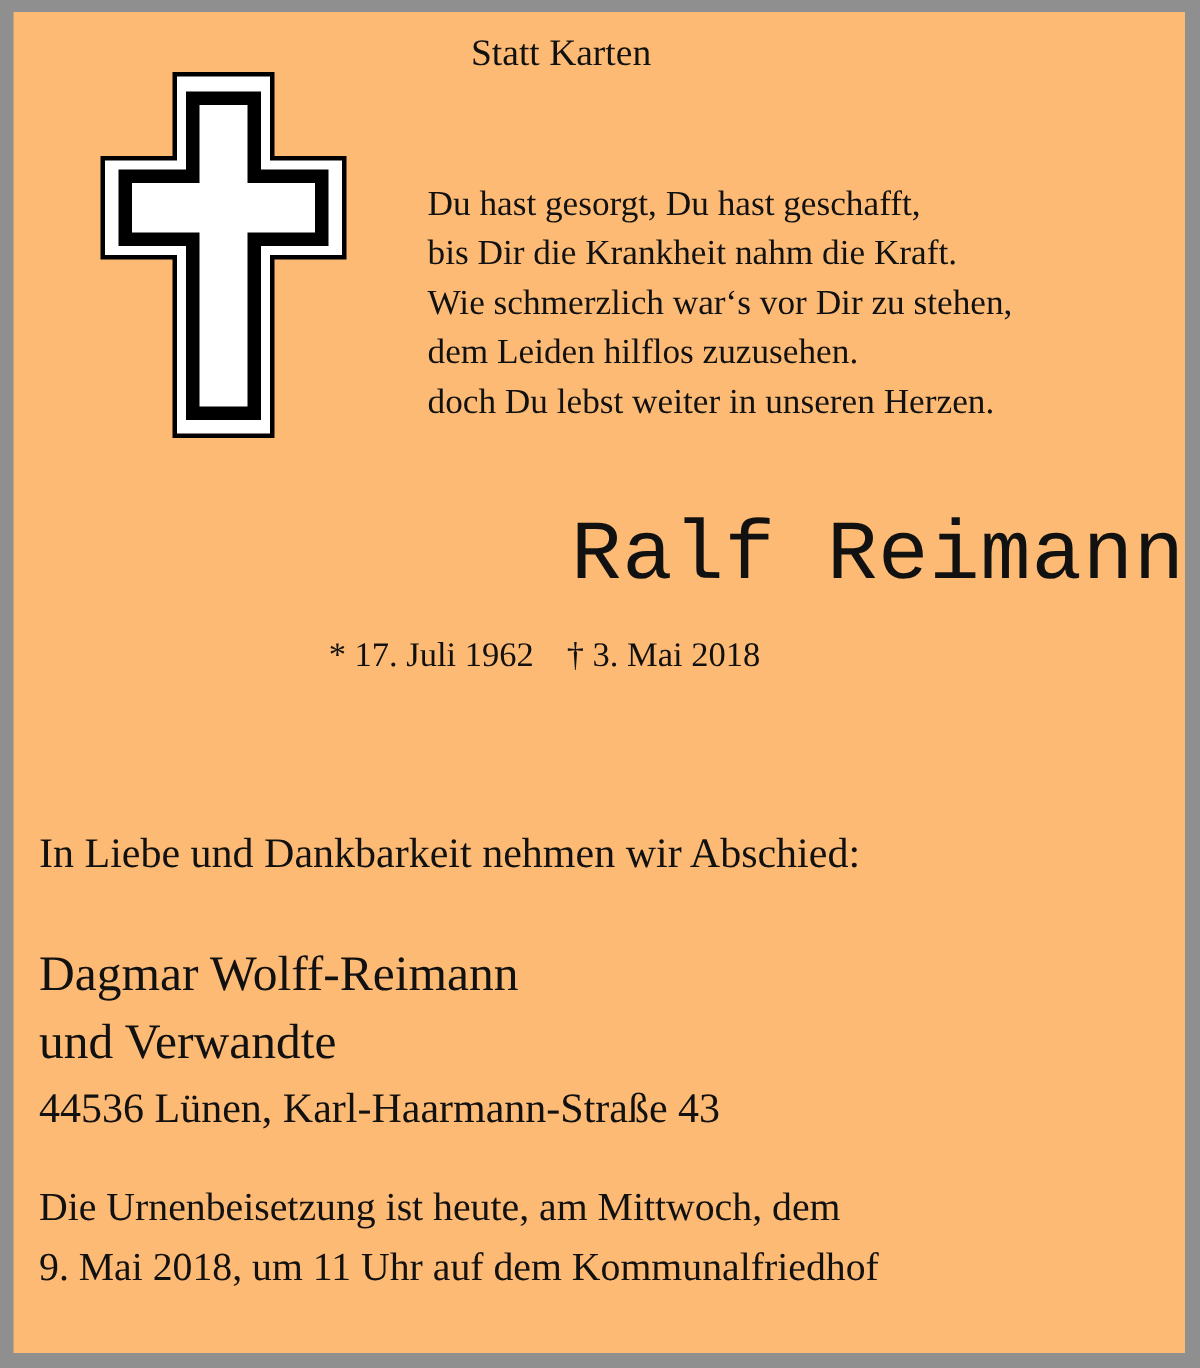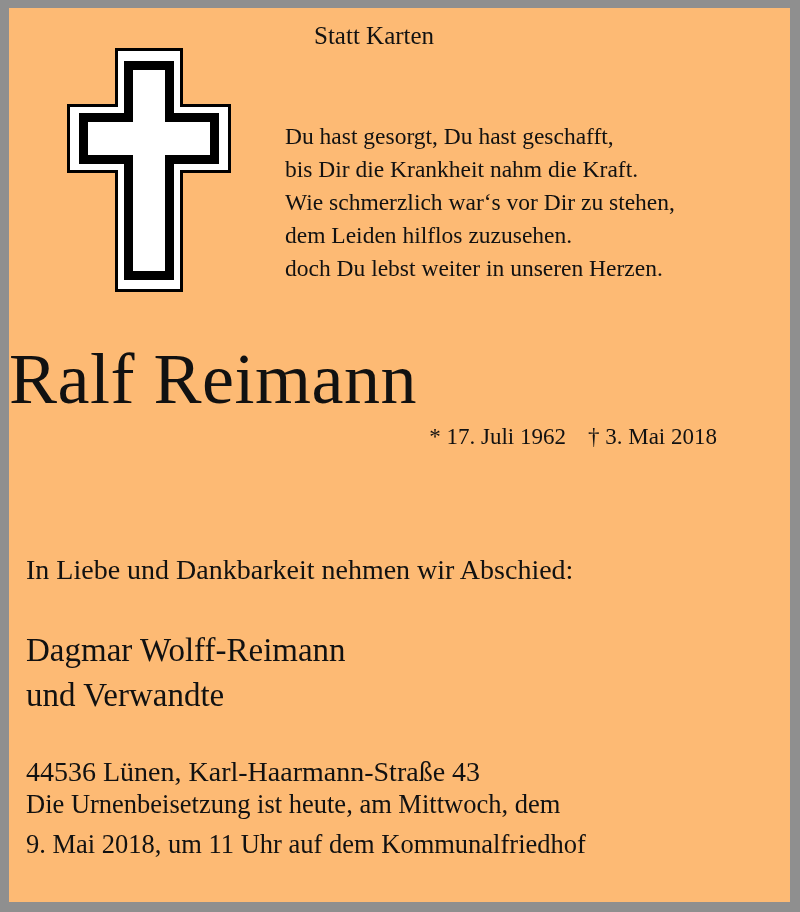--- a/index.html
+++ b/index.html
@@ -30,47 +30,47 @@
     }
     .poem {
       left: 276px; top: 76px;
       font-family: "Liberation Serif", serif;
       font-size: 23.5px;
       line-height: 33px;
       margin-top: 36px;
     }
     .poem div { white-space: nowrap; }
     .name {
-      left: 0; width: 781px; text-align: left;
+      left: 0; width: 781px; text-align: right;
       top: 330px;
-      font-family: Liberation Serif, serif;
-      font-size: 72px;
+      font-family: Liberation Mono, monospace;
+      font-size: 56px;
       letter-spacing: 0.5px;
     }
     .dates {
-      left: 0; width: 708px; text-align: right;
+      left: 0; width: 708px; text-align: center;
       top: 416px;
       font-family: "Liberation Serif", serif;
       font-size: 23px;
     }
     .dates .sep { display: inline-block; width: 22px; }
     .farewell {
       left: 17px; top: 546px;
       font-family: "Liberation Serif", serif;
       font-size: 28px;
     }
     .mourners {
       left: 17px; top: 572px;
       font-family: "Liberation Serif", serif;
       font-size: 33px;
       line-height: 45px;
       margin-top: 48px;
     }
     .address {
-      left: 17px; top: 748px;
+      left: 17px; top: 716px;
       font-family: "Liberation Serif", serif;
       font-size: 28px;
     }
     .burial {
       left: 17px; top: 776px;
       font-family: "Liberation Serif", serif;
       font-size: 26.5px;
       line-height: 40px;
     }
     .burial div { white-space: nowrap; }

